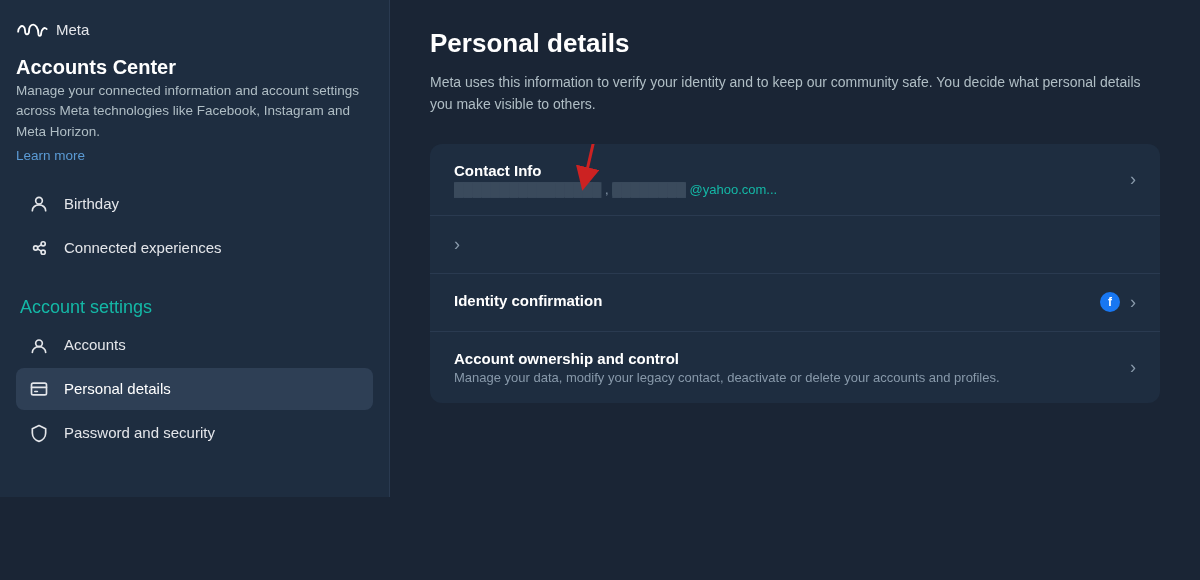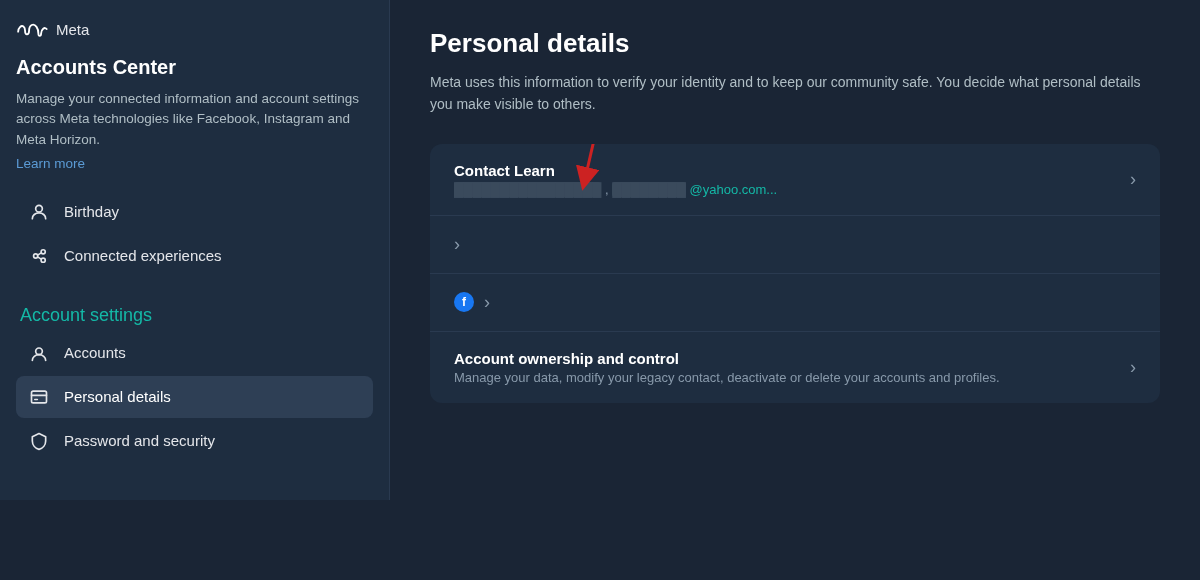--- a/index.html
+++ b/index.html
@@ -41,21 +41,21 @@
 
     .meta-logo-icon {
       width: 32px;
       height: 18px;
     }
 
     .sidebar-title {
       font-size: 20px;
       font-weight: 700;
       color: #ffffff;
-      margin-bottom: 10px;
+      margin-bottom: 2px;
     }
 
     .sidebar-description {
       font-size: 13.5px;
       color: #b0bec5;
       line-height: 1.5;
       margin-bottom: 6px;
     }
 
     .learn-more-link {
@@ -285,21 +285,21 @@
     </div>
 
     <div class="main-content">
       <div class="page-title">Personal details</div>
       <div class="page-description">Meta uses this information to verify your identity and to keep our community safe. You decide what personal details you make visible to others.</div>
 
       <div class="settings-card">
 
         <div class="settings-item contact-info-item" style="position:relative;">
           <div class="settings-item-left">
-            <div class="settings-item-title">Contact Learn</div>
+            <div class="settings-item-title">Contact Info</div>
             <div class="settings-item-value">
               <span style="background:#3a4a5c; border-radius:3px; color:#3a4a5c; user-select:none;">████████████████</span>
               <span style="color:#8899aa;">, </span>
               <span style="background:#3a4a5c; border-radius:3px; color:#3a4a5c; user-select:none;">████████</span>
               <span style="color:#14b8a6;"> @yahoo.com...</span>
             </div>
           </div>
           <div class="settings-item-right">
             <span class="chevron-icon">›</span>
           </div>
@@ -314,20 +314,23 @@
           </svg>
         </div>
 
         <div class="settings-item">
           <div class="settings-item-right">
             <span class="chevron-icon">›</span>
           </div>
         </div>
 
         <div class="settings-item">
+          <div class="settings-item-left">
+            <div class="settings-item-title">Identity confirmation</div>
+          </div>
           <div class="settings-item-right">
             <div class="fb-icon">f</div>
             <span class="chevron-icon">›</span>
           </div>
         </div>
 
         <div class="settings-item">
           <div class="settings-item-left">
             <div class="settings-item-title">Account ownership and control</div>
             <div class="settings-item-value">Manage your data, modify your legacy contact, deactivate or delete your accounts and profiles.</div>

